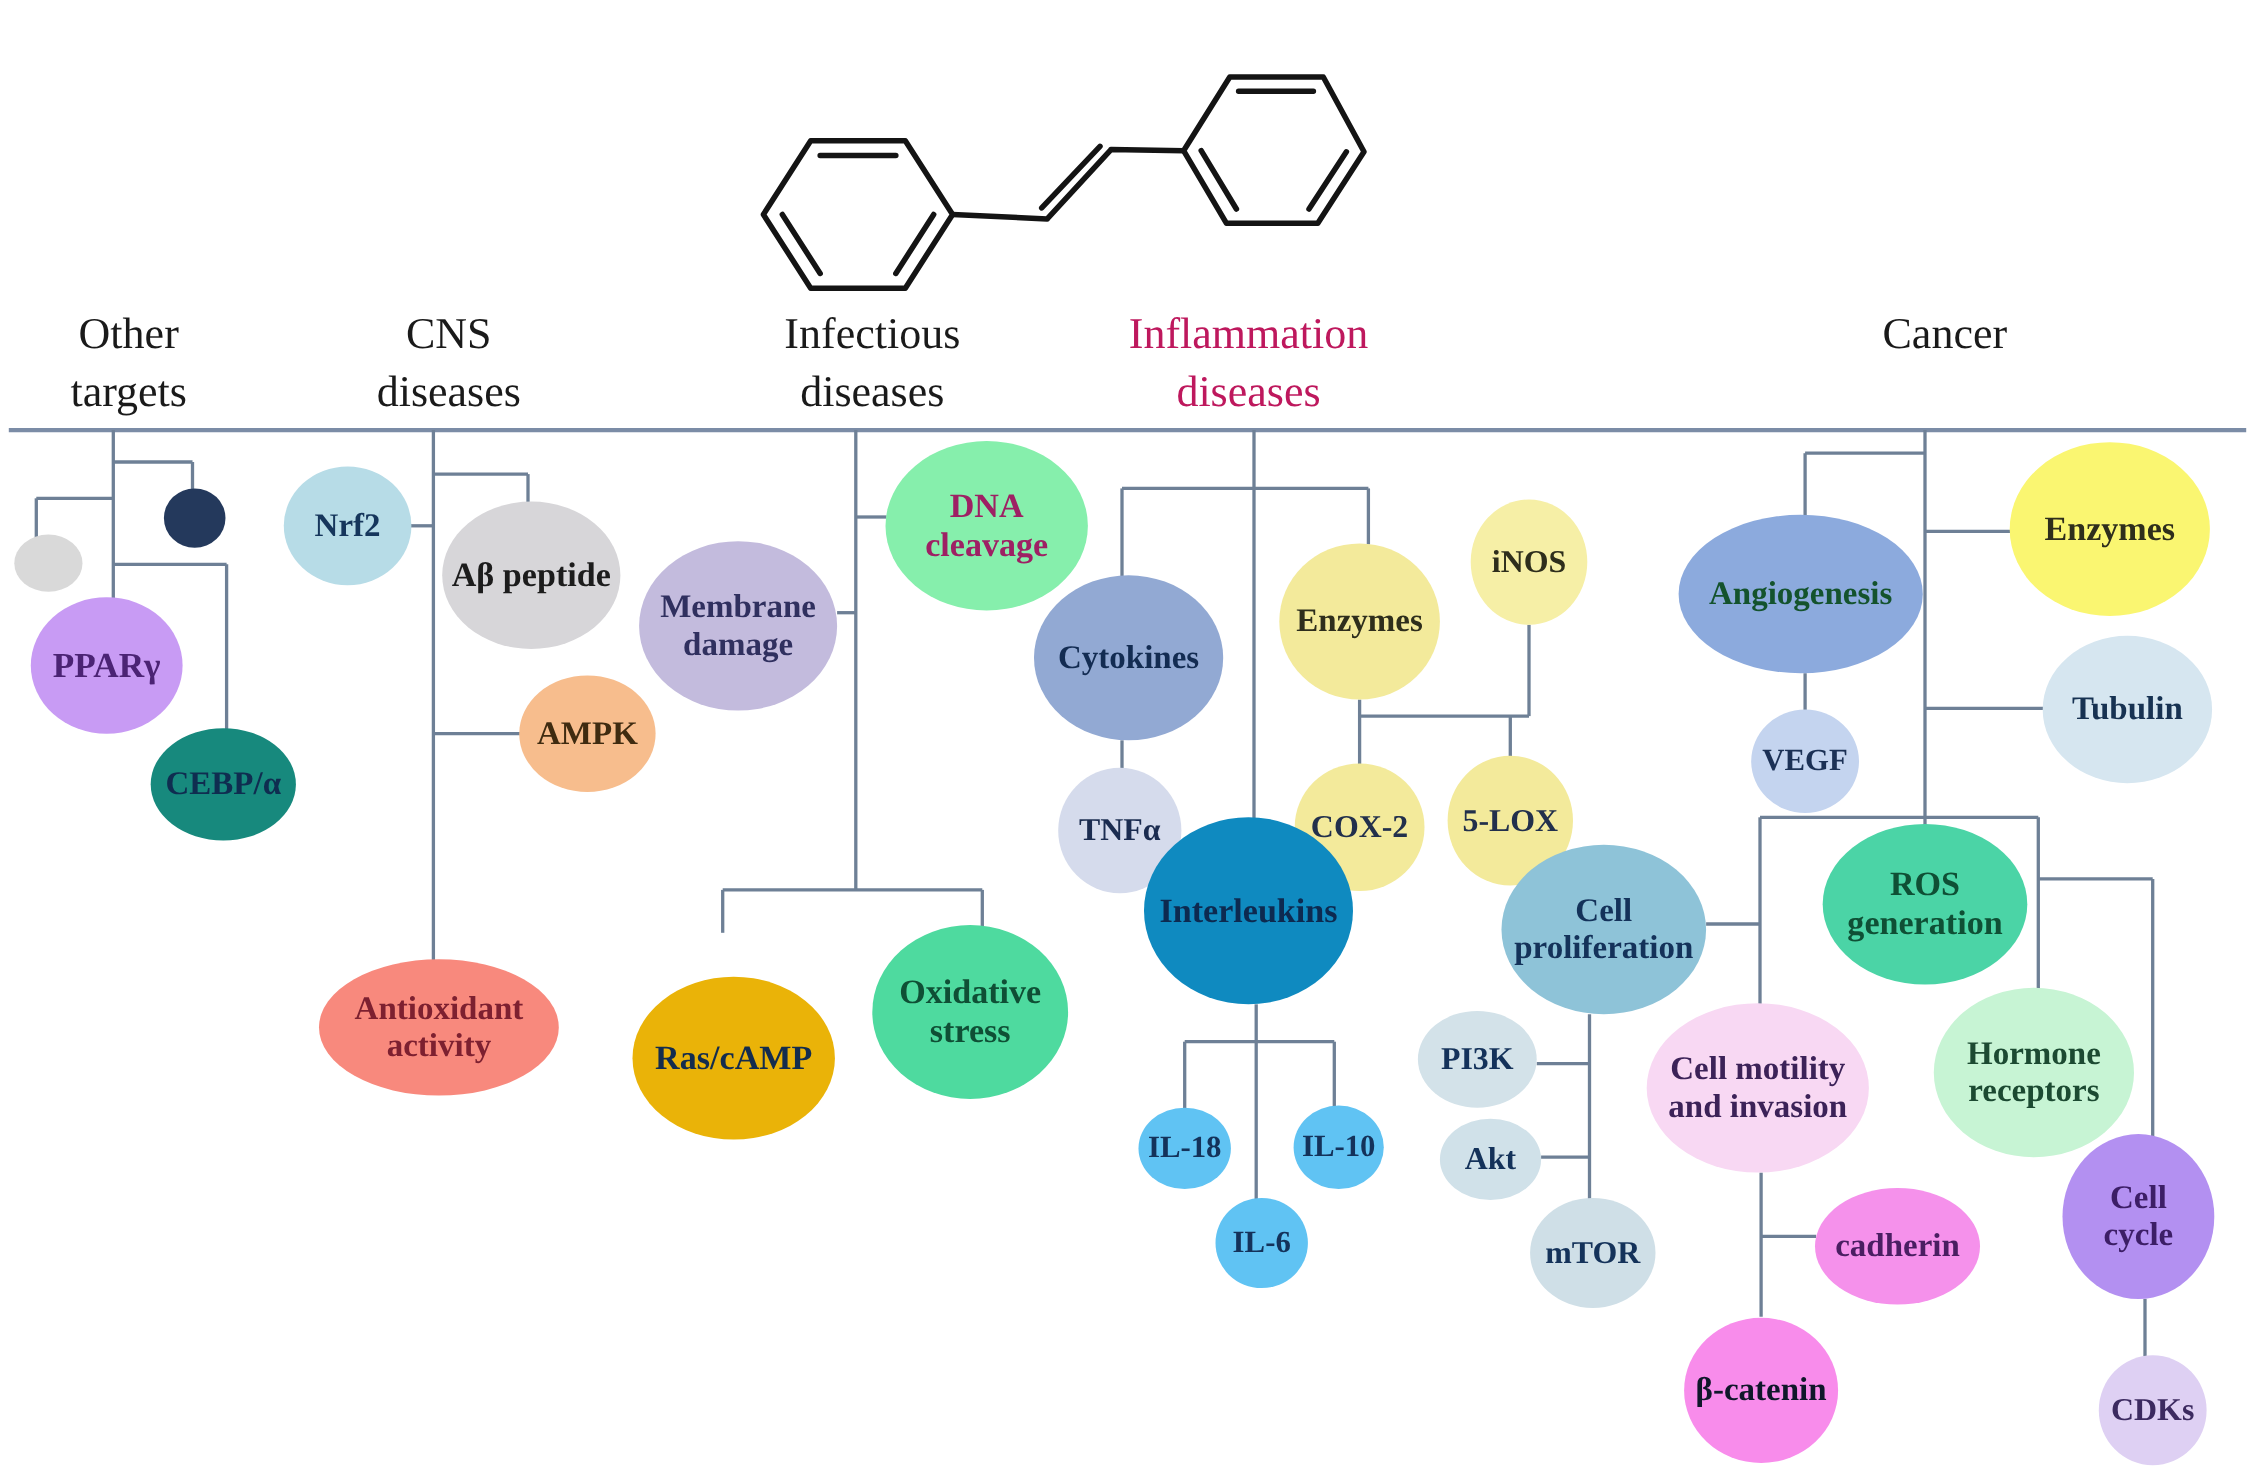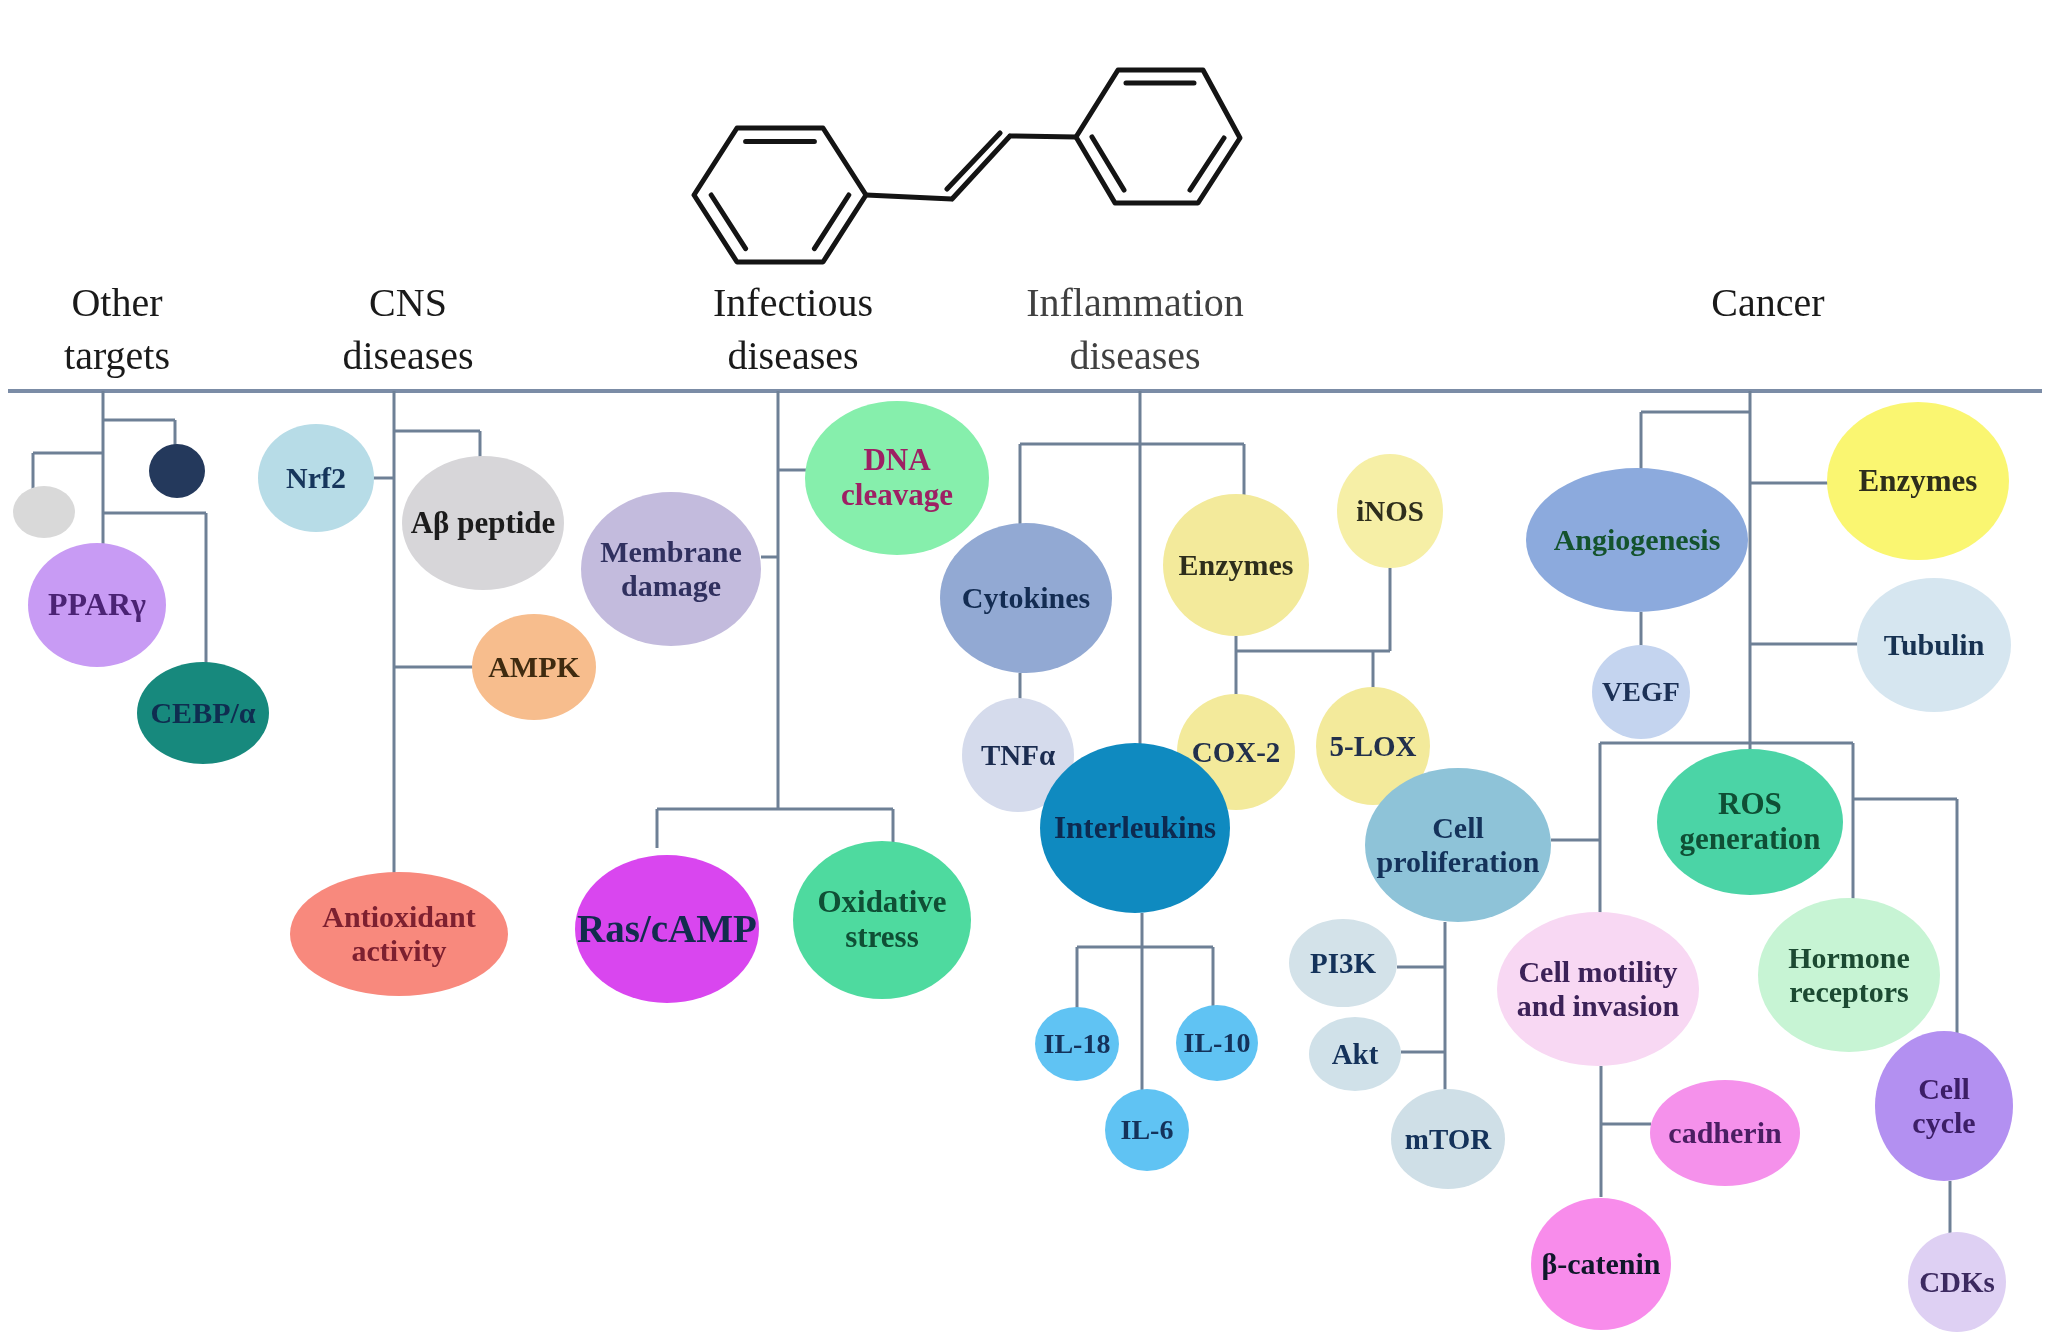--- a/index.html
+++ b/index.html
@@ -97,21 +97,21 @@
         <div>targets</div>
       </div>
       <div class="header" style="left: 408px; color: rgb(26, 26, 26);">
         <div>CNS</div>
         <div>diseases</div>
       </div>
       <div class="header" style="left: 793px; color: rgb(26, 26, 26);">
         <div>Infectious</div>
         <div>diseases</div>
       </div>
-      <div class="header" style="left: 1135px; color: #404040;">
+      <div class="header" style="left: 1135px; color: #be185d;">
         <div>Inflammation</div>
         <div>diseases</div>
       </div>
       <div class="header" style="left: 1768px; color: rgb(26, 26, 26);">
         <div>Cancer</div>
       </div>
     </div>
   <div>
       <div class="node" style="left: 44px; top: 512px; width: 62px; height: 52px; background: rgb(217, 217, 217); color: rgb(26, 26, 26); font-size: 26px;"></div>
       <div class="node" style="left: 177px; top: 471px; width: 56px; height: 54px; background: rgb(36, 57, 92); color: rgb(255, 255, 255); font-size: 26px;"></div>
@@ -119,21 +119,21 @@
       <div class="node" style="left: 203px; top: 713px; width: 132px; height: 102px; background: rgb(23, 137, 125); color: rgb(15, 45, 80); font-size: 30px;"><span>CEBP/α</span></div>
       <div class="node" style="left: 316px; top: 478px; width: 116px; height: 108px; background: rgb(183, 220, 231); color: rgb(22, 54, 92); font-size: 30px;"><span>Nrf2</span></div>
       <div class="node" style="left: 483px; top: 523px; width: 162px; height: 134px; background: rgb(215, 214, 217); color: rgb(28, 28, 28); font-size: 31px;"><span>Aβ peptide</span></div>
       <div class="node" style="left: 534px; top: 667px; width: 124px; height: 106px; background: rgb(247, 189, 141); color: rgb(63, 43, 16); font-size: 30px;"><span>AMPK</span></div>
       <div class="node" style="left: 399px; top: 934px; width: 218px; height: 124px; background: rgb(248, 137, 125); color: rgb(125, 32, 48); font-size: 30px;"><span>Antioxidant
 activity</span></div>
       <div class="node" style="left: 671px; top: 569px; width: 180px; height: 154px; background: rgb(195, 187, 221); color: rgb(48, 48, 95); font-size: 30px;"><span>Membrane
 damage</span></div>
       <div class="node" style="left: 897px; top: 478px; width: 184px; height: 154px; background: #86efac; color: rgb(158, 32, 100); font-size: 31px;"><span>DNA
 cleavage</span></div>
-      <div class="node" style="left: 667px; top: 929px; width: 184px; height: 148px; background: #d946ef; color: rgb(19, 44, 78); font-size: 39px;"><span>Ras/cAMP</span></div>
+      <div class="node" style="left: 667px; top: 962px; width: 184px; height: 148px; background: #eab308; color: rgb(19, 44, 78); font-size: 31px;"><span>Ras/cAMP</span></div>
       <div class="node" style="left: 882px; top: 920px; width: 178px; height: 158px; background: rgb(78, 218, 159); color: rgb(15, 79, 53); font-size: 31px;"><span>Oxidative
 stress</span></div>
       <div class="node" style="left: 1026px; top: 598px; width: 172px; height: 150px; background: rgb(146, 169, 211); color: rgb(19, 44, 82); font-size: 30px;"><span>Cytokines</span></div>
       <div class="node" style="left: 1018px; top: 755px; width: 112px; height: 114px; background: rgb(213, 219, 236); color: rgb(27, 44, 80); font-size: 29px;"><span>TNFα</span></div>
       <div class="node" style="left: 1236px; top: 565px; width: 146px; height: 142px; background: rgb(243, 234, 155); color: rgb(46, 46, 28); font-size: 30px;"><span>Enzymes</span></div>
       <div class="node" style="left: 1390px; top: 511px; width: 106px; height: 114px; background: rgb(246, 239, 166); color: rgb(46, 46, 28); font-size: 29px;"><span>iNOS</span></div>
       <div class="node" style="left: 1236px; top: 752px; width: 118px; height: 116px; background: rgb(243, 234, 155); color: rgb(34, 48, 76); font-size: 29px;"><span>COX-2</span></div>
       <div class="node" style="left: 1373px; top: 746px; width: 114px; height: 118px; background: rgb(243, 234, 155); color: rgb(34, 48, 76); font-size: 29px;"><span>5-LOX</span></div>
       <div class="node" style="left: 1135px; top: 828px; width: 190px; height: 170px; background: rgb(15, 138, 192); color: rgb(13, 42, 80); font-size: 31px;"><span>Interleukins</span></div>
       <div class="node" style="left: 1077px; top: 1044px; width: 84px; height: 74px; background: rgb(96, 195, 243); color: rgb(20, 50, 90); font-size: 28px;"><span>IL-18</span></div>

